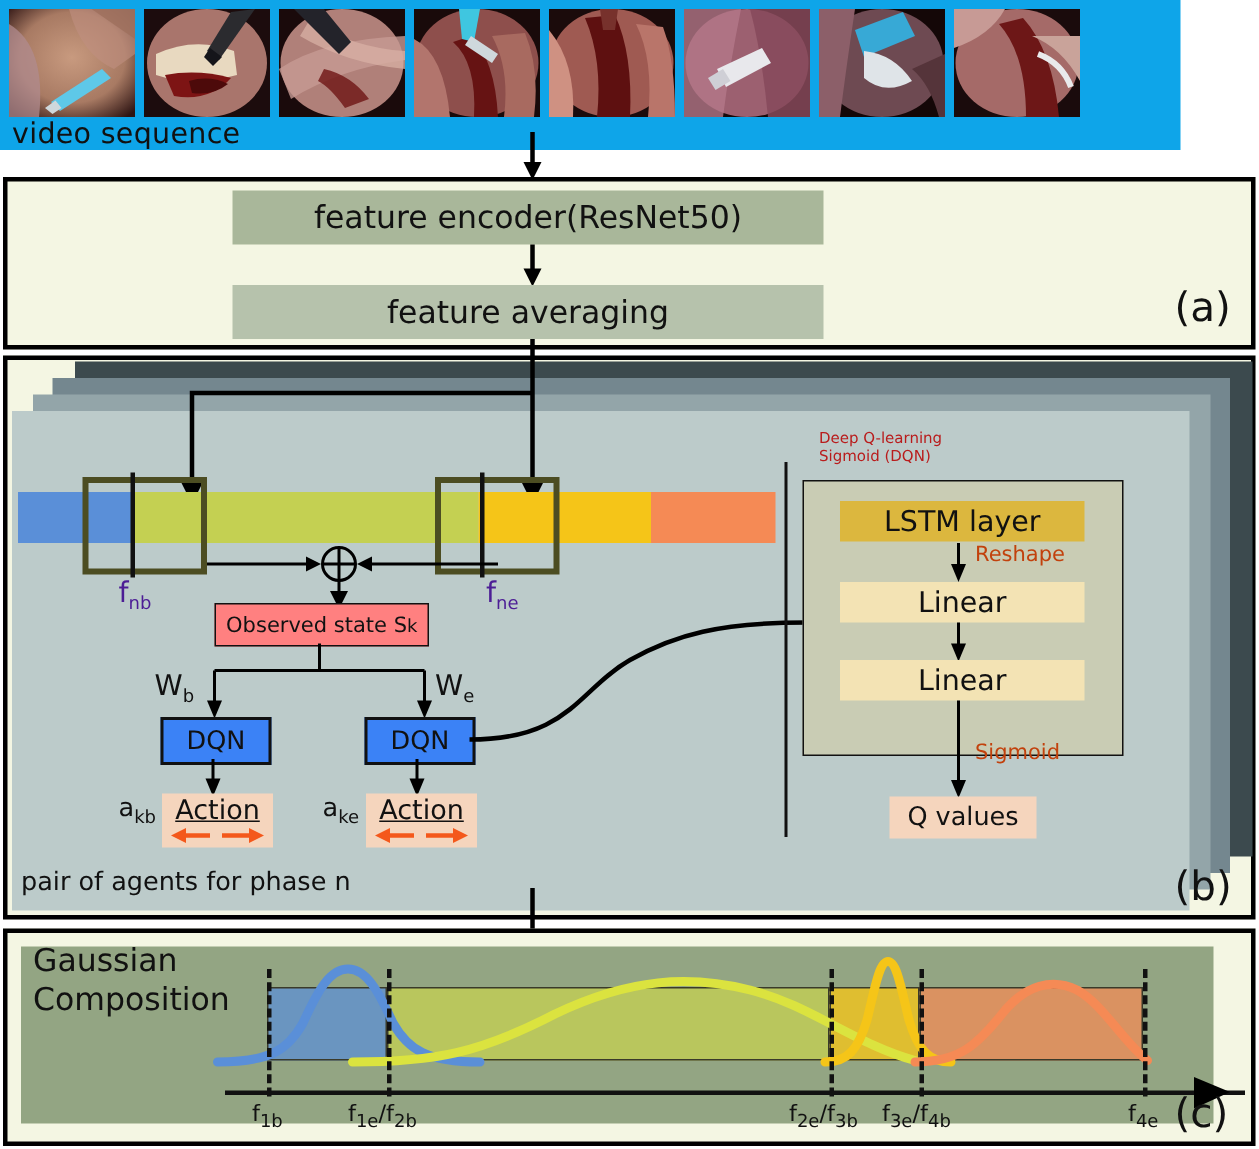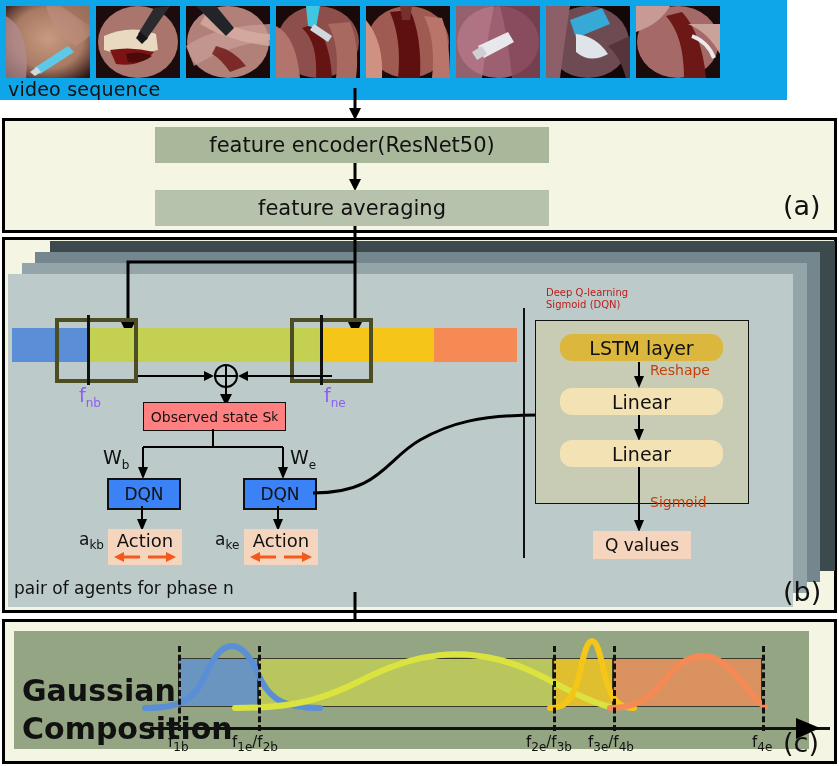--- a/index.html
+++ b/index.html
@@ -38,54 +38,54 @@
   
   #tl{left:12px;top:328px;height:34px;width:505px;}
   .tlseg{position:absolute;top:0;height:34px;}
 
   
   .selbox{position:absolute;border:4px solid #4c4d22;box-sizing:border-box;}
 
   
   .vbar{position:absolute;width:3px;background:#111;}
 
-  .flab{position:absolute;font-size:19px;color:#8b5cf6;}
+  .flab{position:absolute;font-size:19px;color:#4c1d95;}
   .sub{font-size:12px;vertical-align:sub;}
 
   
   #obs-box{left:143px;top:402px;width:141px;height:27px;background:#ff8080;border:1px solid #111;
            display:flex;align-items:center;justify-content:center;font-size:14px;color:#111;}
   .dqn-box{position:absolute;width:70px;height:28px;background:#3b82f6;border:2px solid #111;
            display:flex;align-items:center;justify-content:center;font-size:17px;color:#111;}
   #dqn-b{left:107px;top:478px;}
   #dqn-e{left:243px;top:478px;}
   .act-box{position:absolute;width:74px;height:36px;background:#f5d5bd;
-           display:flex;align-items:flex-start;justify-content:center;font-size:18px;color:#111;padding-top:1px;box-sizing:border-box;}
+           display:flex;align-items:flex-start;justify-content:center;font-size:18px;color:#111;padding-top:1px;box-sizing:border-box;text-decoration:underline;}
   #act-b{left:108px;top:529px;}
   #act-e{left:244px;top:529px;}
   .wlab{position:absolute;font-size:19px;color:#111;}
   .alab{position:absolute;font-size:17px;color:#111;}
   #pair-label{left:14px;top:578px;font-size:17px;color:#111;}
 
   
   #dqn-panel{left:535px;top:320px;width:212px;height:182px;background:#c9ccb4;border:1px solid #111;}
   #dqn-title{left:546px;top:287px;font-size:10px;color:#b91c1c;line-height:1.15;}
   .layer{position:absolute;left:560px;width:163px;height:27px;display:flex;align-items:center;
-         justify-content:center;font-size:19px;color:#111;border-radius:12px;}
+         justify-content:center;font-size:19px;color:#111;}
   #lstm{top:334px;background:#dcb73e;}
   #lin1{top:388px;background:#f3e3b4;}
   #lin2{top:440px;background:#f3e3b4;}
   #qval{left:593px;top:531px;width:98px;height:28px;background:#f5d5bd;
         display:flex;align-items:center;justify-content:center;font-size:17px;color:#111;}
   .steplab{position:absolute;font-size:14px;color:#c2410c;}
   #divider{left:523px;top:308px;width:2px;height:250px;background:#111;}
 
   
   #c-bg{left:14px;top:631px;width:795px;height:118px;background:#93a583;}
-  #c-label{left:22px;top:672px;font-size:30px;color:#111;line-height:1.25;font-weight:bold;}
+  #c-label{left:22px;top:627px;font-size:21px;color:#111;line-height:1.25;}
   #c-axis{left:150px;top:727px;width:680px;height:3px;background:#111;}
   .ctick{position:absolute;width:0;border-left:3px dashed #111;top:646px;height:85px;}
   .ctlab{position:absolute;top:733px;font-size:15px;color:#111;}
   .crect{position:absolute;border:1px solid #3a3a2a;box-sizing:border-box;}
 
   svg{display:block;overflow:visible;}
 </style>
 </head>
 <body>
 

